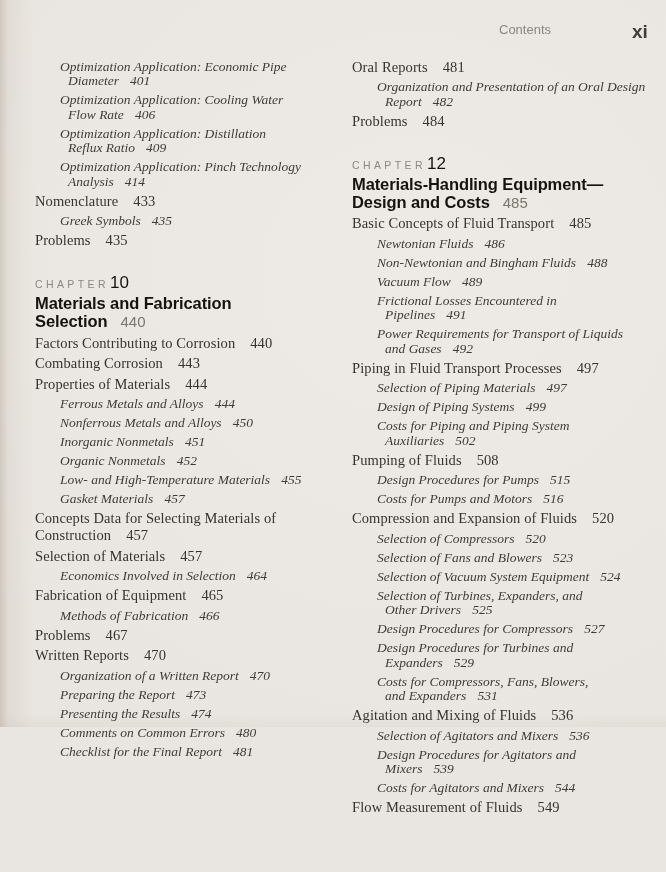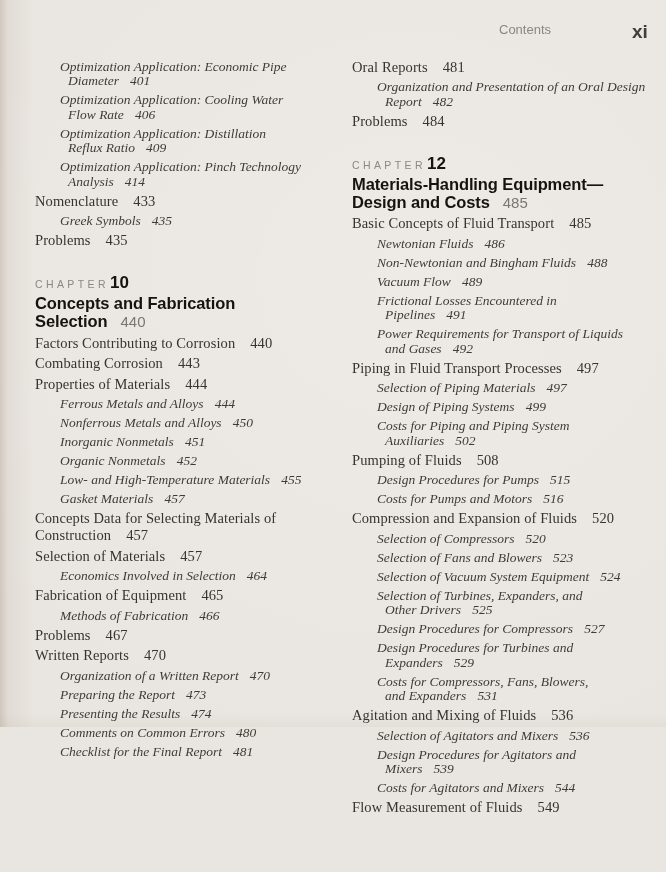--- a/index.html
+++ b/index.html
@@ -83,21 +83,21 @@
   }
   .ch-label-row { line-height: 13px; }
   .ch-label {
     font-size: 10.5px;
     letter-spacing: 3.4px;
     color: #8c8781;
     text-align: center;
   }
   .ch-num {
     font-size: 17px;
-    font-weight: bold;
+    font-weight: normal;
     color: #16130f;
     margin-left: 1px;
   }
   .ch-title {
     margin-top: 3px;
     font-size: 16.5px;
     font-weight: bold;
     color: #16130f;
     line-height: 18px;
     letter-spacing: -0.1px;
@@ -120,21 +120,21 @@
   <div class="col col-left" id="col-0">
       <div class="e2"><span>Optimization Application: Economic Pipe</span><br><span>Diameter</span><span class="pn">401</span></div>
       <div class="e2"><span>Optimization Application: Cooling Water</span><br><span>Flow Rate</span><span class="pn">406</span></div>
       <div class="e2"><span>Optimization Application: Distillation</span><br><span>Reflux Ratio</span><span class="pn">409</span></div>
       <div class="e2"><span>Optimization Application: Pinch Technology</span><br><span>Analysis</span><span class="pn">414</span></div>
       <div class="e1"><span>Nomenclature</span><span class="pn">433</span></div>
       <div class="e2"><span>Greek Symbols</span><span class="pn">435</span></div>
       <div class="e1"><span>Problems</span><span class="pn">435</span></div>
       <div class="chapter">
         <div class="ch-label-row"><span class="ch-label">CHAPTER</span><span class="ch-num">10</span></div>
-        <div class="ch-title"><span>Concepts and Fabrication</span><br><span>Selection</span><span class="ch-page">440</span></div>
+        <div class="ch-title"><span>Materials and Fabrication</span><br><span>Selection</span><span class="ch-page">440</span></div>
       </div>
       <div class="e1"><span>Factors Contributing to Corrosion</span><span class="pn">440</span></div>
       <div class="e1"><span>Combating Corrosion</span><span class="pn">443</span></div>
       <div class="e1"><span>Properties of Materials</span><span class="pn">444</span></div>
       <div class="e2"><span>Ferrous Metals and Alloys</span><span class="pn">444</span></div>
       <div class="e2"><span>Nonferrous Metals and Alloys</span><span class="pn">450</span></div>
       <div class="e2"><span>Inorganic Nonmetals</span><span class="pn">451</span></div>
       <div class="e2"><span>Organic Nonmetals</span><span class="pn">452</span></div>
       <div class="e2"><span>Low- and High-Temperature Materials</span><span class="pn">455</span></div>
       <div class="e2"><span>Gasket Materials</span><span class="pn">457</span></div>

